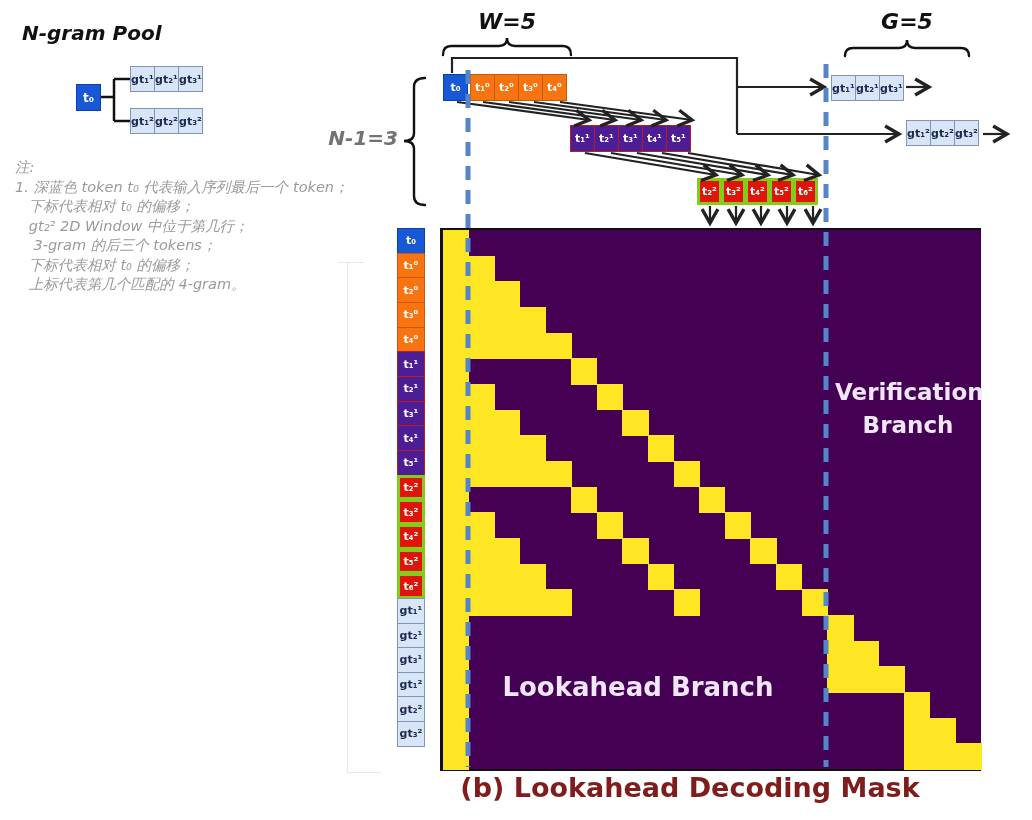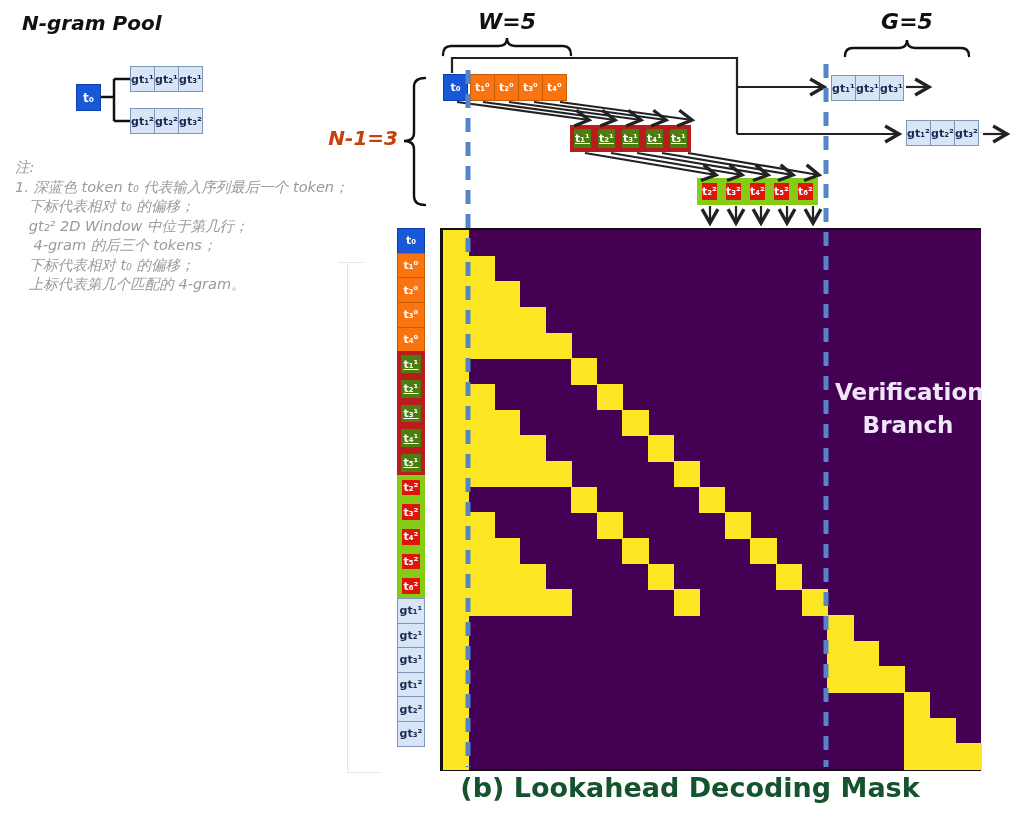--- a/index.html
+++ b/index.html
@@ -2,70 +2,70 @@
 <html><head>
 <meta charset="utf-8">
 <style>
   html,body{margin:0;padding:0;background:#fff;}
   #page{position:relative;width:1032px;height:820px;background:#ffffff;overflow:hidden;
         font-family:"DejaVu Sans","Liberation Sans",sans-serif;}
   .abs{position:absolute;}
   
   .fig-title{font-size:20px;font-weight:bold;font-style:italic;color:#111;}
   .brace-label{font-size:22px;font-weight:bold;font-style:italic;color:#111;text-align:center;}
-  .n-label{font-size:20px;font-weight:bold;font-style:italic;color:#c2410c;text-align:right;}
+  .n-label{font-size:20px;font-weight:bold;font-style:italic;color:#737373;text-align:right;}
   
   #notes{font-size:14.5px;font-style:italic;color:#9a9a9a;line-height:19.5px;white-space:pre;}
   
   .trow{display:flex;}
   .tok{box-sizing:border-box;display:flex;align-items:center;justify-content:center;
        font-size:11px;font-weight:bold;line-height:1;}
   .tok-top{width:25px;height:27px;margin-right:-1px;}
   .tok-g{width:25px;height:26px;margin-right:-1px;}
   .c-blue  {background:#1857D6;border:1px solid #0B3FAE;color:#fff;}
   .c-orange{background:#F97410;border:1px solid #C75B00;color:#fff;}
-  .c-green {background:#4d7c0f;border:4px solid #b91c1c;color:#fff;text-decoration:underline;}
-  .c-red   {background:#E0150A;border:5px solid #84cc16;color:#fff;}
+  .c-green {background:#4c1d95;border:1px solid #b91c1c;color:#fff;}
+  .c-red   {background:#E0150A;border:3px solid #84cc16;color:#fff;}
   .c-ngram {background:#D8E5F6;border:1px solid #8096B8;color:#1B2A50;}
   
   #mask{background:#440154;border-left:3px solid #111;border-top:2px solid #111;border-bottom:2px solid #111;}
   .mcell{position:absolute;background:#FDE725;}
   
   .mlabel{box-sizing:border-box;display:flex;align-items:center;justify-content:center;
           font-size:11px;font-weight:bold;line-height:1;}
   
   .branch{color:#EFE6F7;font-weight:bold;text-align:center;}
   
-  #caption{font-size:27px;font-weight:bold;color:#14532d;text-align:center;}
+  #caption{font-size:27px;font-weight:bold;color:#7f1d1d;text-align:center;}
   #watermark{font-size:31px;color:rgba(238,238,238,0.85);text-shadow:0 0 2px rgba(140,140,140,0.55);
              white-space:nowrap;}
   .faint{background:#e7e7e7;}
   svg{overflow:visible;}
 </style>
 </head>
 <body>
 
 <div id="page">
 
-  <div class="abs fig-title" style="left:22px;top:11px;font-style:italic;">N-gram Pool</div>
+  <div class="abs fig-title" style="left:22px;top:21px;font-style:italic;">N-gram Pool</div>
 
   <div class="abs tok c-blue" style="left:76px;top:84px;width:25px;height:27px;font-size:12px;">t₀</div>
 
   <div class="abs trow" style="left:130px;top:66px;">
       <div class="tok c-ngram tok-g">gt₁¹</div>
       <div class="tok c-ngram tok-g">gt₂¹</div>
       <div class="tok c-ngram tok-g">gt₃¹</div>
     </div>
   <div class="abs trow" style="left:130px;top:108px;">
       <div class="tok c-ngram tok-g">gt₁²</div>
       <div class="tok c-ngram tok-g">gt₂²</div>
       <div class="tok c-ngram tok-g">gt₃²</div>
     </div>
 
-  <div id="notes" class="abs" style="left:15px;top:158px;"><div>注:</div><div>1. 深蓝色 token t₀ 代表输入序列最后一个 token；</div><div>   下标代表相对 t₀ 的偏移；</div><div>   gt₂² 2D Window 中位于第几行；</div><div>    4-gram 的后三个 tokens；</div><div>   下标代表相对 t₀ 的偏移；</div><div>   上标代表第几个匹配的 4-gram。</div></div>
+  <div id="notes" class="abs" style="left:15px;top:158px;"><div>注:</div><div>1. 深蓝色 token t₀ 代表输入序列最后一个 token；</div><div>   下标代表相对 t₀ 的偏移；</div><div>   gt₂² 2D Window 中位于第几行；</div><div>    3-gram 的后三个 tokens；</div><div>   下标代表相对 t₀ 的偏移；</div><div>   上标代表第几个匹配的 4-gram。</div></div>
 
   <div class="abs faint" style="left:347px;top:262px;width:1px;height:511px;"></div>
   <div class="abs faint" style="left:338px;top:262px;width:26px;height:1px;"></div>
   <div class="abs faint" style="left:347px;top:772px;width:34px;height:1px;"></div>
 
   <div class="abs brace-label" style="left:447px;top:9px;width:120px;">W=5</div>
   <div class="abs brace-label" style="left:847px;top:9px;width:120px;">G=5</div>
   <div class="abs n-label" style="left:300px;top:126px;width:98px;">N-1=3</div>
 
   <div id="mask" class="abs" style="left:440px;top:228px;width:538px;height:539px;">
@@ -253,16 +253,17 @@
       <line x1="787" y1="206" x2="787" y2="223" marker-end="url(#arr)"></line>
       <line x1="813" y1="206" x2="813" y2="223" marker-end="url(#arr)"></line>
     </g>
 
     <line x1="468" y1="70" x2="468" y2="767" stroke="#5585C8" stroke-width="5" stroke-dasharray="14 10"></line>
     <line x1="826" y1="64" x2="826" y2="767" stroke="#5585C8" stroke-width="5" stroke-dasharray="14 10"></line>
   </svg>
 
   <div class="abs branch" style="left:835px;top:376px;width:146px;font-size:23px;line-height:33px;white-space:pre-line;">Verification
 Branch</div>
+  <div class="abs branch" style="left:495px;top:672px;width:286px;font-size:26px;">Lookahead Branch</div>
 
   <div id="caption" class="abs" style="left:380px;top:772px;width:620px;">(b) Lookahead Decoding Mask</div>
 
 </div>
 
 </body></html>

